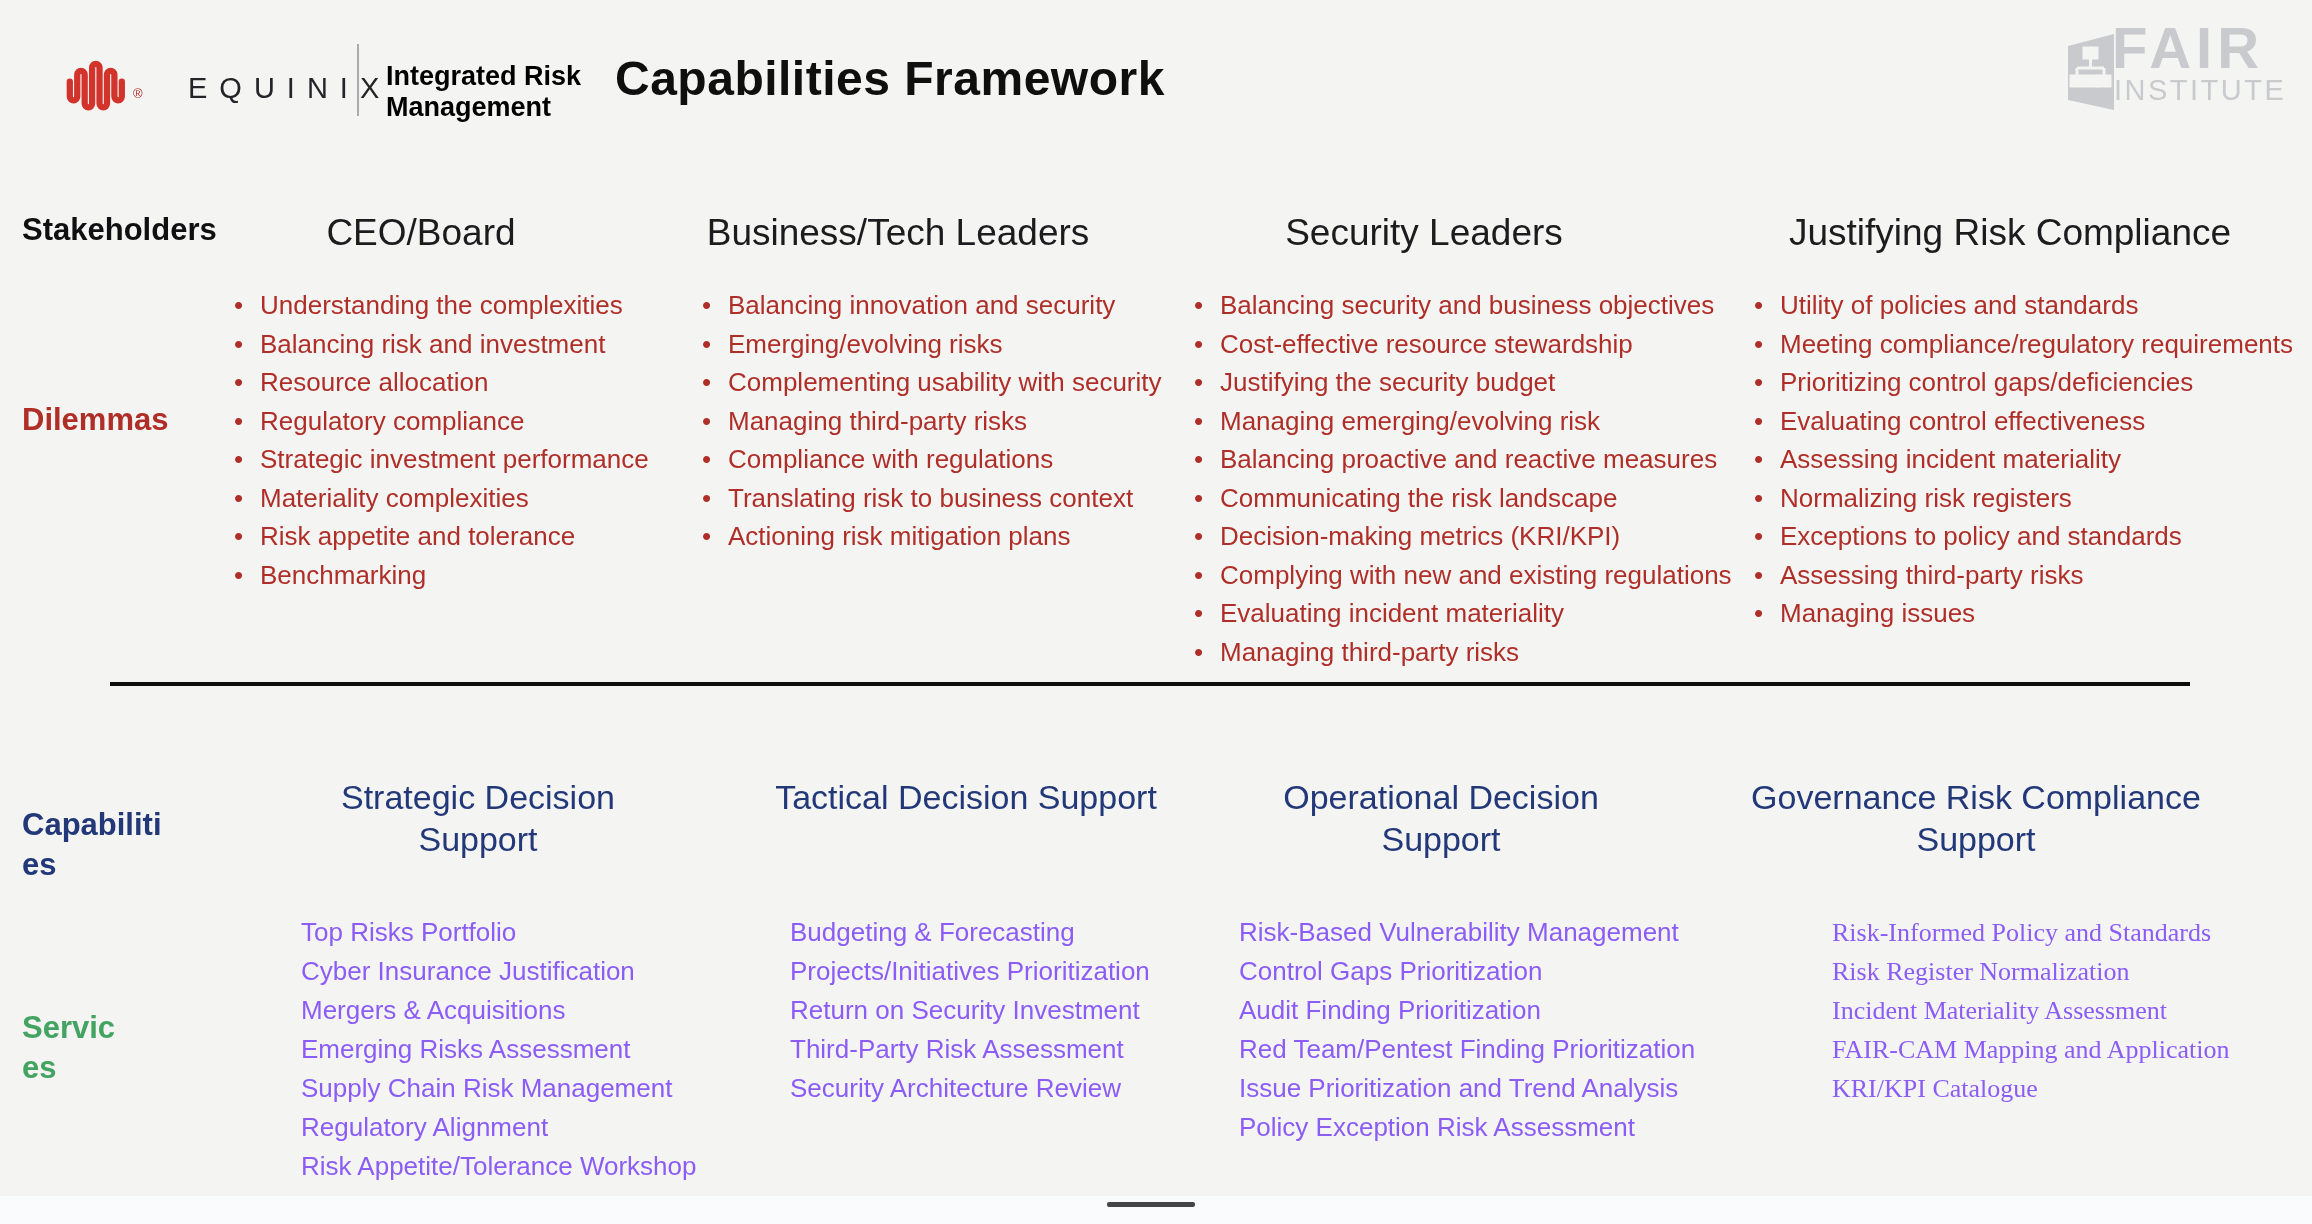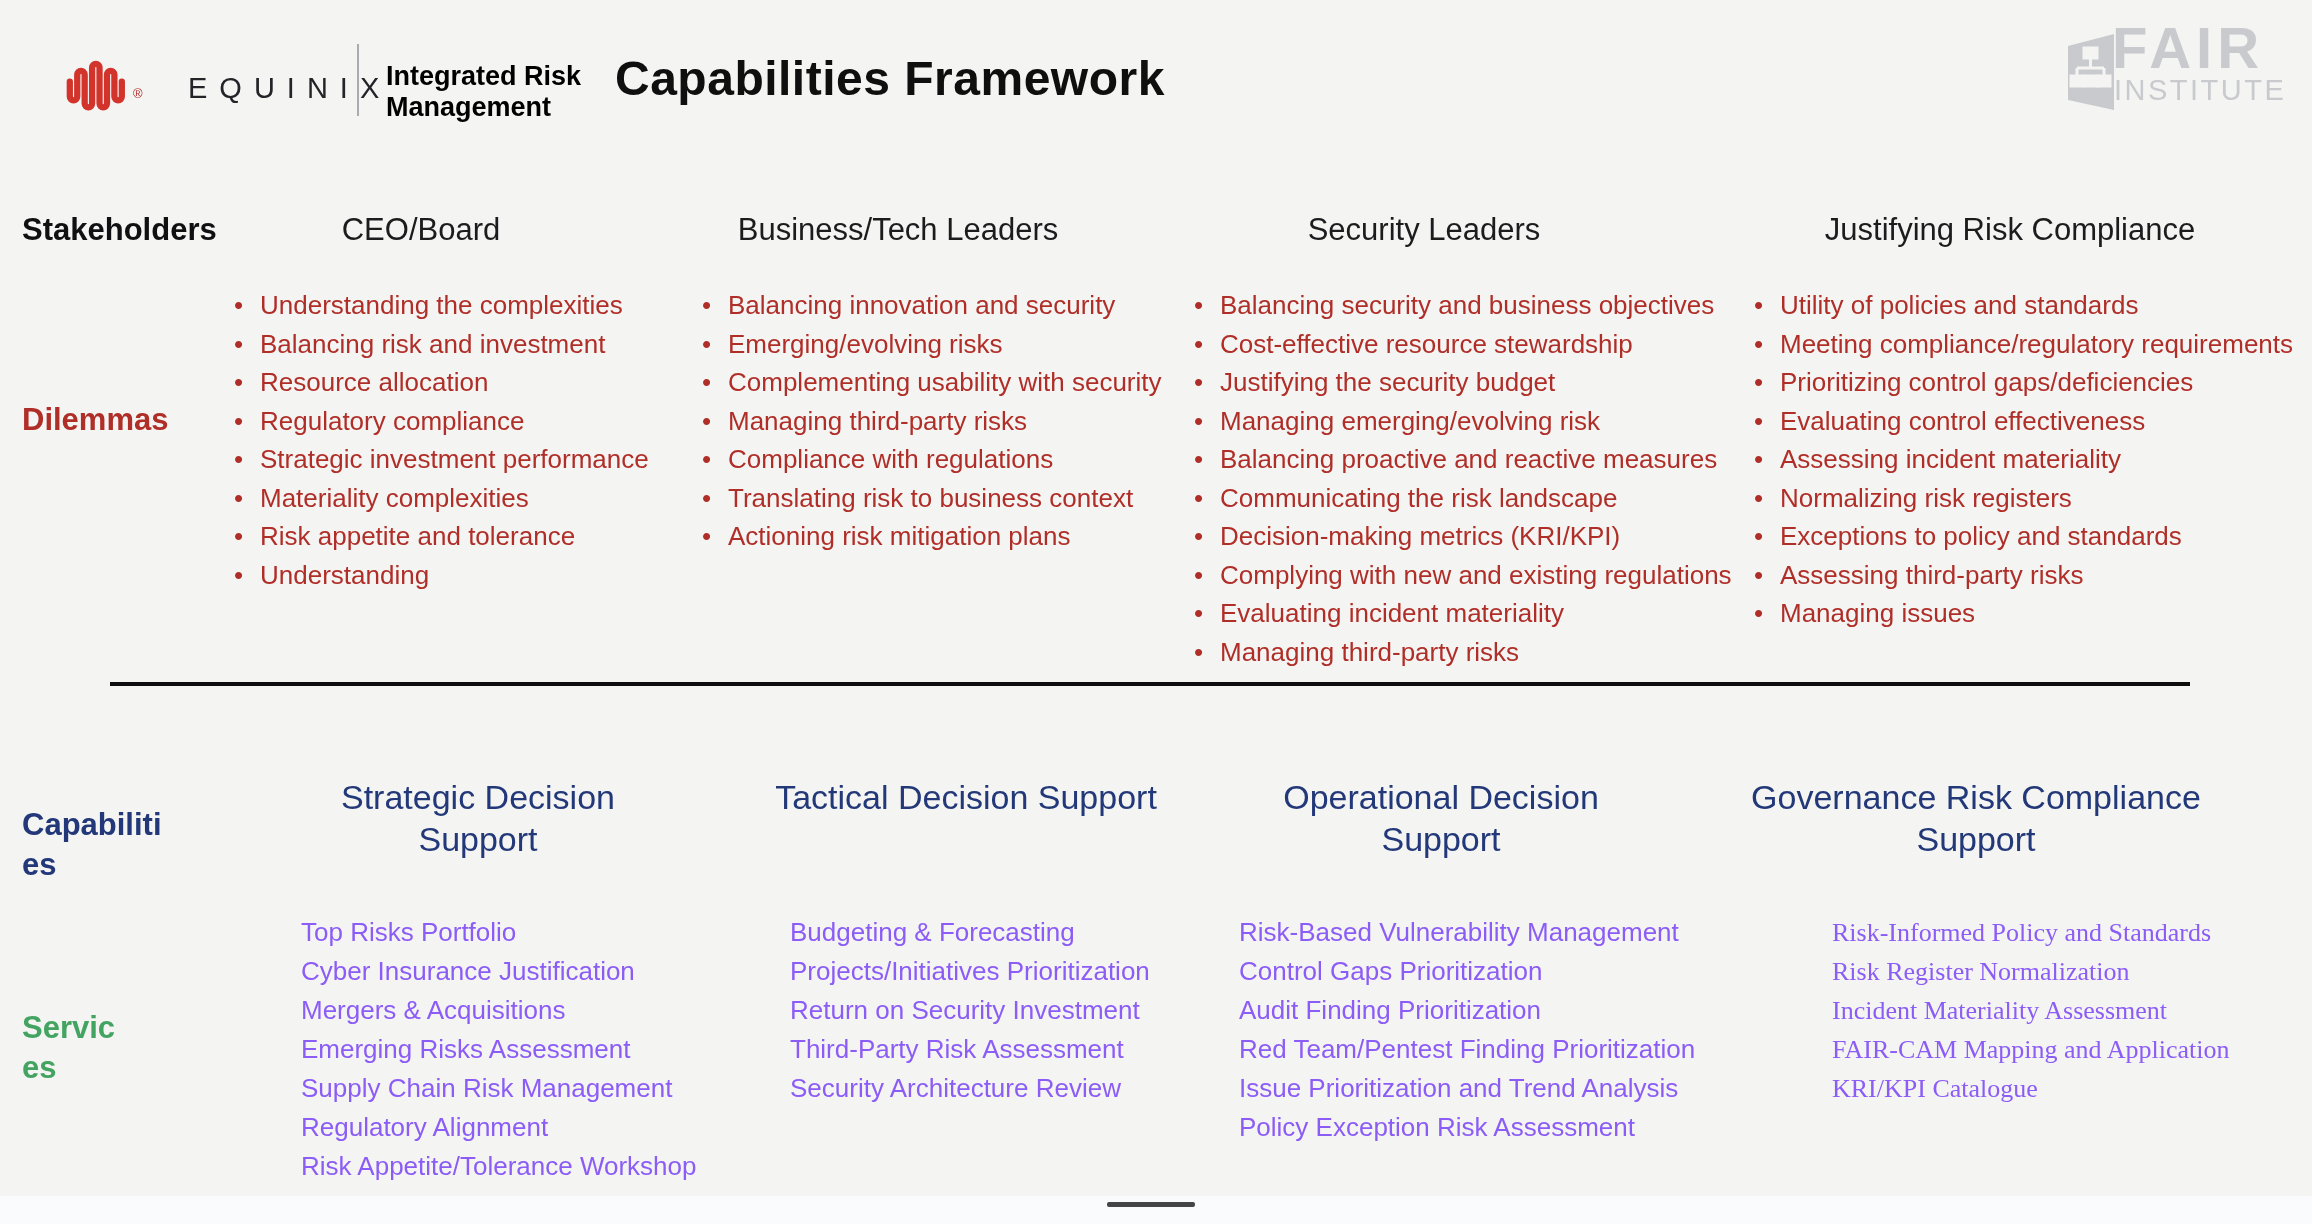--- a/index.html
+++ b/index.html
@@ -24,21 +24,21 @@
   .fair-sub{position:absolute;left:46px;top:52px;font-size:29px;font-weight:500;color:#c9cacd;letter-spacing:2.5px;}
 
   
   .rowlabel{font-size:31px;font-weight:bold;}
   .lbl-stake{left:22px;top:212px;color:#101012;}
   .lbl-dilem{left:22px;top:402px;color:#b02e28;}
   .lbl-cap{left:22px;top:805px;color:#223878;width:152px;word-break:break-all;line-height:40px;}
   .lbl-serv{left:22px;top:1008px;color:#43a361;width:106px;word-break:break-all;line-height:40px;}
 
   
-  .stakeheader{top:212px;width:520px;text-align:center;font-size:31px;color:#1c1c1e;}
+  .stakeheader{top:212px;width:520px;text-align:center;font-size:37px;color:#1c1c1e;}
   .sh0{left:161px;} .sh1{left:638px;} .sh2{left:1164px;} .sh3{left:1750px;}
 
   
   .dlist{margin:0;padding:0;list-style:none;top:286px;}
   .dlist li{
     position:relative;padding-left:28px;font-size:26px;line-height:38.5px;
     color:#b02e28;white-space:normal;
   }
   .dlist li::before{content:"\2022";position:absolute;left:2px;color:#b02e28;}
   .dl0{left:232px;width:445px;}
@@ -116,21 +116,21 @@
   <span class="abs rowlabel lbl-dilem">Dilemmas</span>
 
   <ul class="abs dlist dl0">
     <li>Understanding the complexities</li>
     <li>Balancing risk and investment</li>
     <li>Resource allocation</li>
     <li>Regulatory compliance</li>
     <li>Strategic investment performance</li>
     <li>Materiality complexities</li>
     <li>Risk appetite and tolerance</li>
-    <li>Understanding</li>
+    <li>Benchmarking</li>
   </ul>
 
   <ul class="abs dlist dl1">
     <li>Balancing innovation and security</li>
     <li>Emerging/evolving risks</li>
     <li>Complementing usability with security</li>
     <li>Managing third-party risks</li>
     <li>Compliance with regulations</li>
     <li>Translating risk to business context</li>
     <li>Actioning risk mitigation plans</li>

